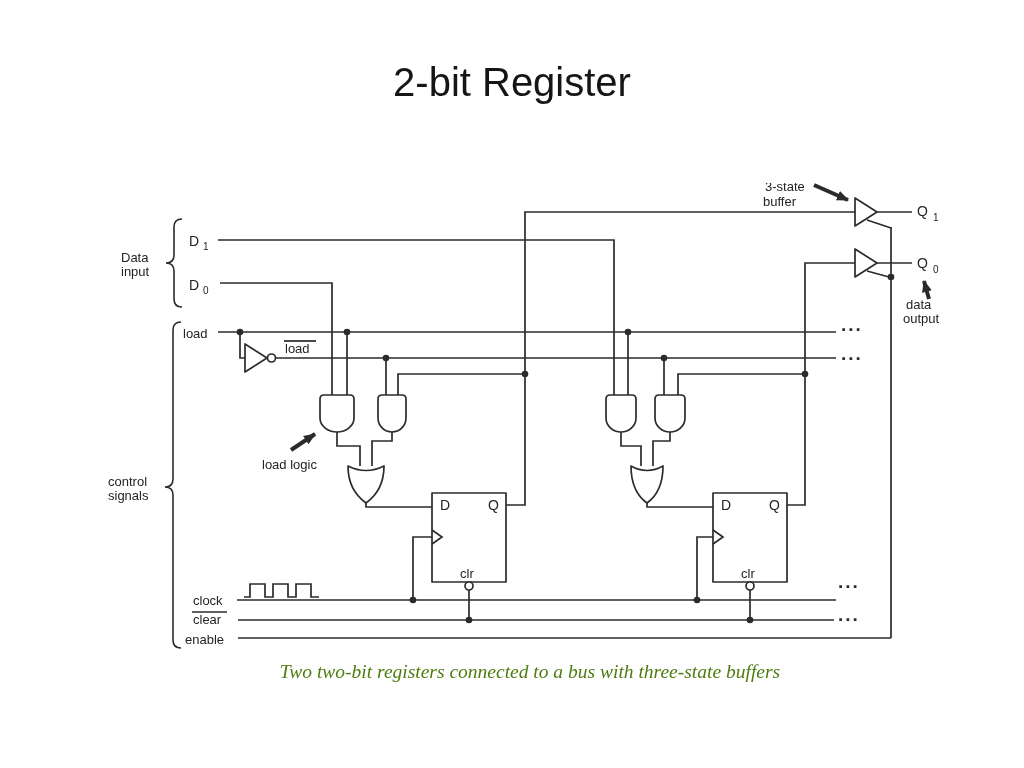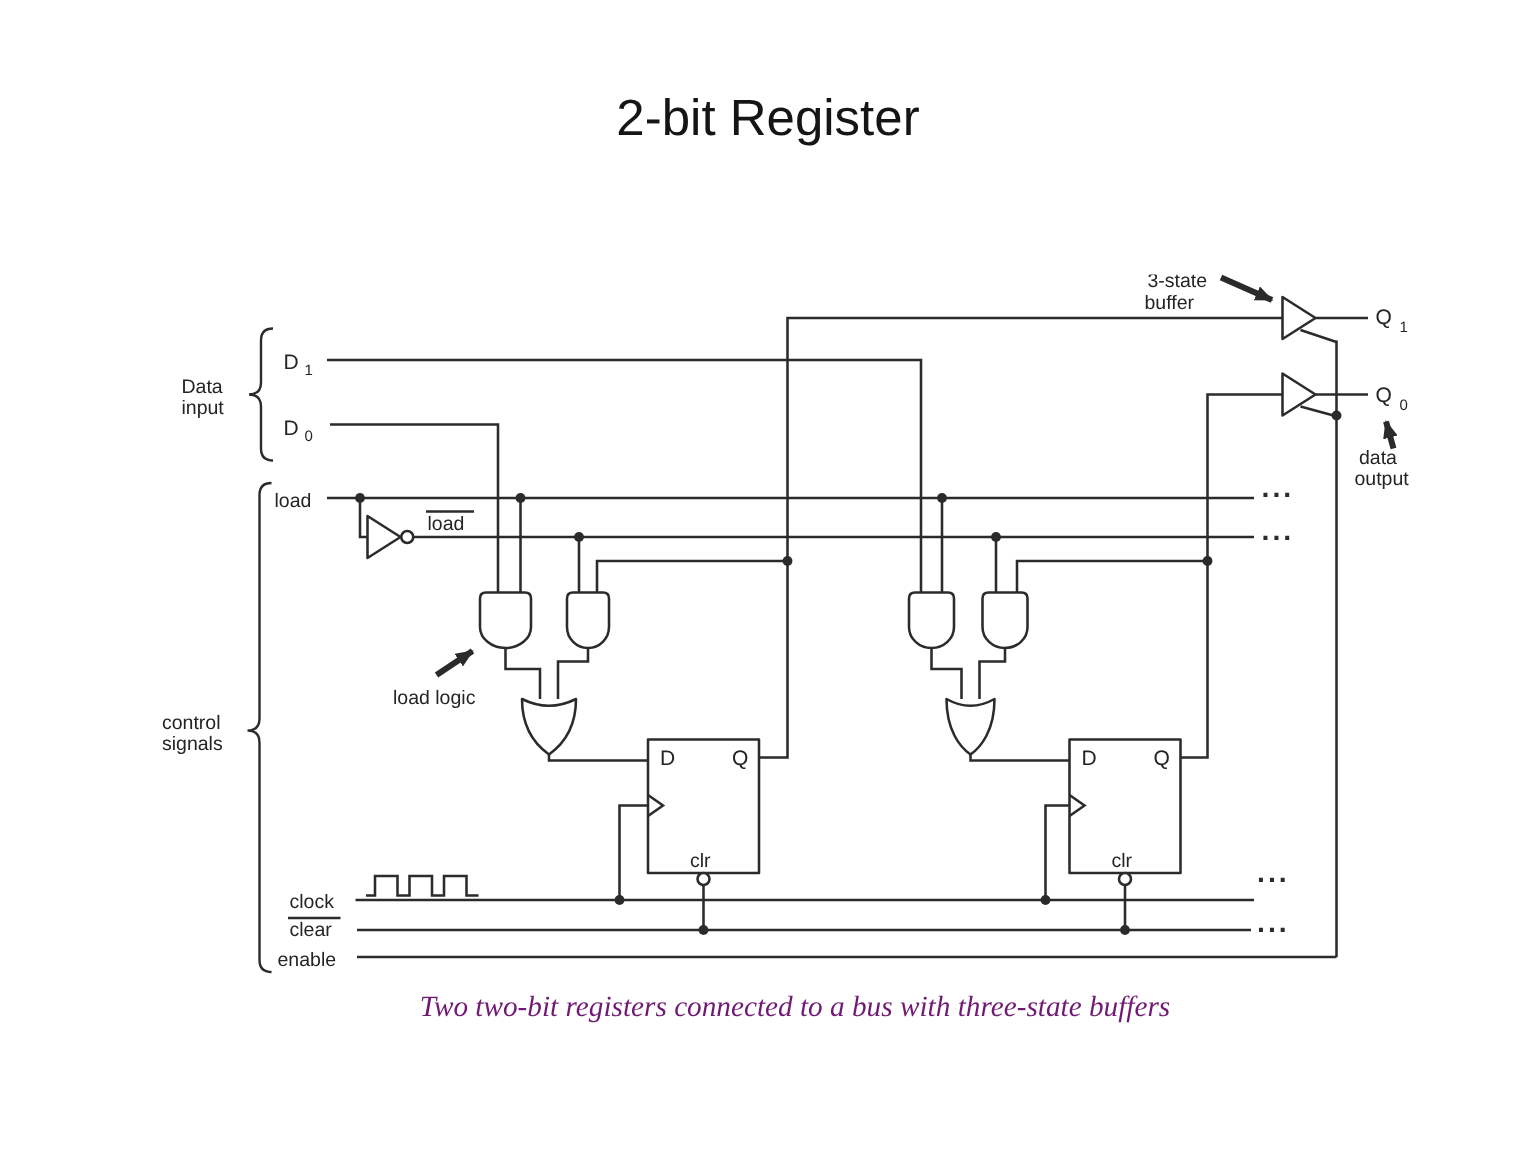--- a/index.html
+++ b/index.html
@@ -1,21 +1,21 @@
 <!DOCTYPE html>
 <html><head>
 <meta charset="utf-8">
 <style>
   html,body{margin:0;padding:0;background:#fff;}
   .slide{position:relative;width:1024px;height:768px;background:#ffffff;overflow:hidden;
          font-family:"Liberation Sans",sans-serif;}
   .title{position:absolute;left:0;right:0;top:60px;text-align:center;
-         font-size:34px;color:#151515;font-family:"Liberation Sans",sans-serif;}
+         font-size:40px;color:#151515;font-family:"Liberation Sans",sans-serif;}
   .caption{position:absolute;left:0;right:0;top:661px;text-align:center;
-         font-family:"Liberation Serif",serif;font-style:italic;font-size:19.5px;color:#701a75;margin-left:36px;}
+         font-family:"Liberation Serif",serif;font-style:italic;font-size:19.5px;color:#4d7c0f;margin-left:36px;}
   svg{position:absolute;left:0;top:0;}
   svg text{font-family:"Liberation Sans",sans-serif;font-size:13px;fill:#242424;}
   .t14{font-size:14px;}
   .t10{font-size:10px;}
   .ell{font-size:19px;font-weight:bold;letter-spacing:2px;fill:#2b2b2b;}
   .w{fill:none;stroke:#2b2b2b;stroke-width:1.7;}
   .g{fill:#ffffff;stroke:#2b2b2b;stroke-width:1.7;stroke-linejoin:round;}
   .dot{fill:#2b2b2b;stroke:none;}
   .arrow{fill:none;stroke:#2b2b2b;stroke-width:4;}
   .brace{fill:none;stroke:#2b2b2b;stroke-width:1.6;}

